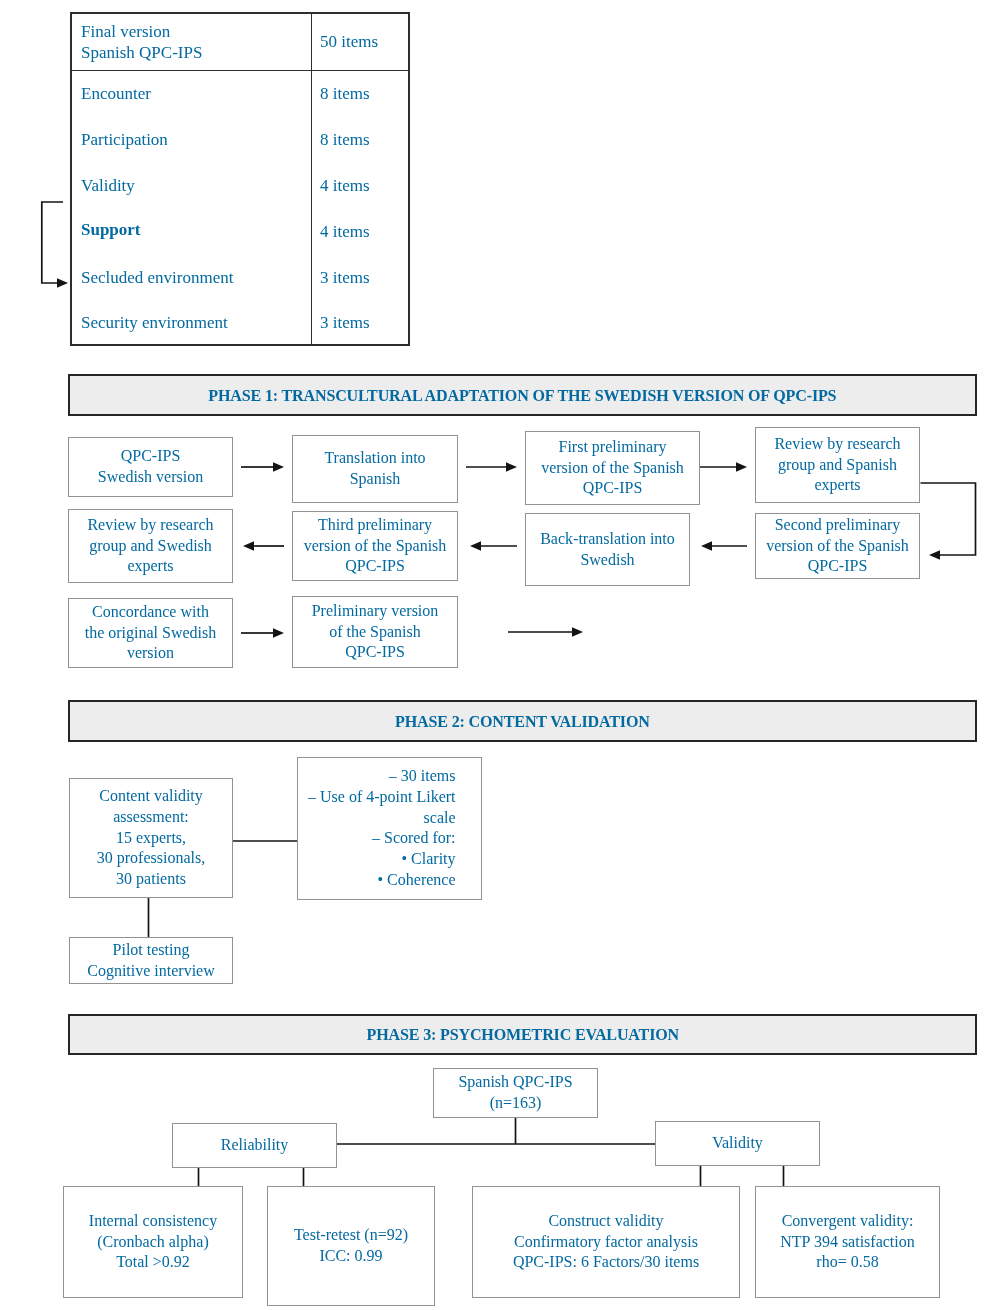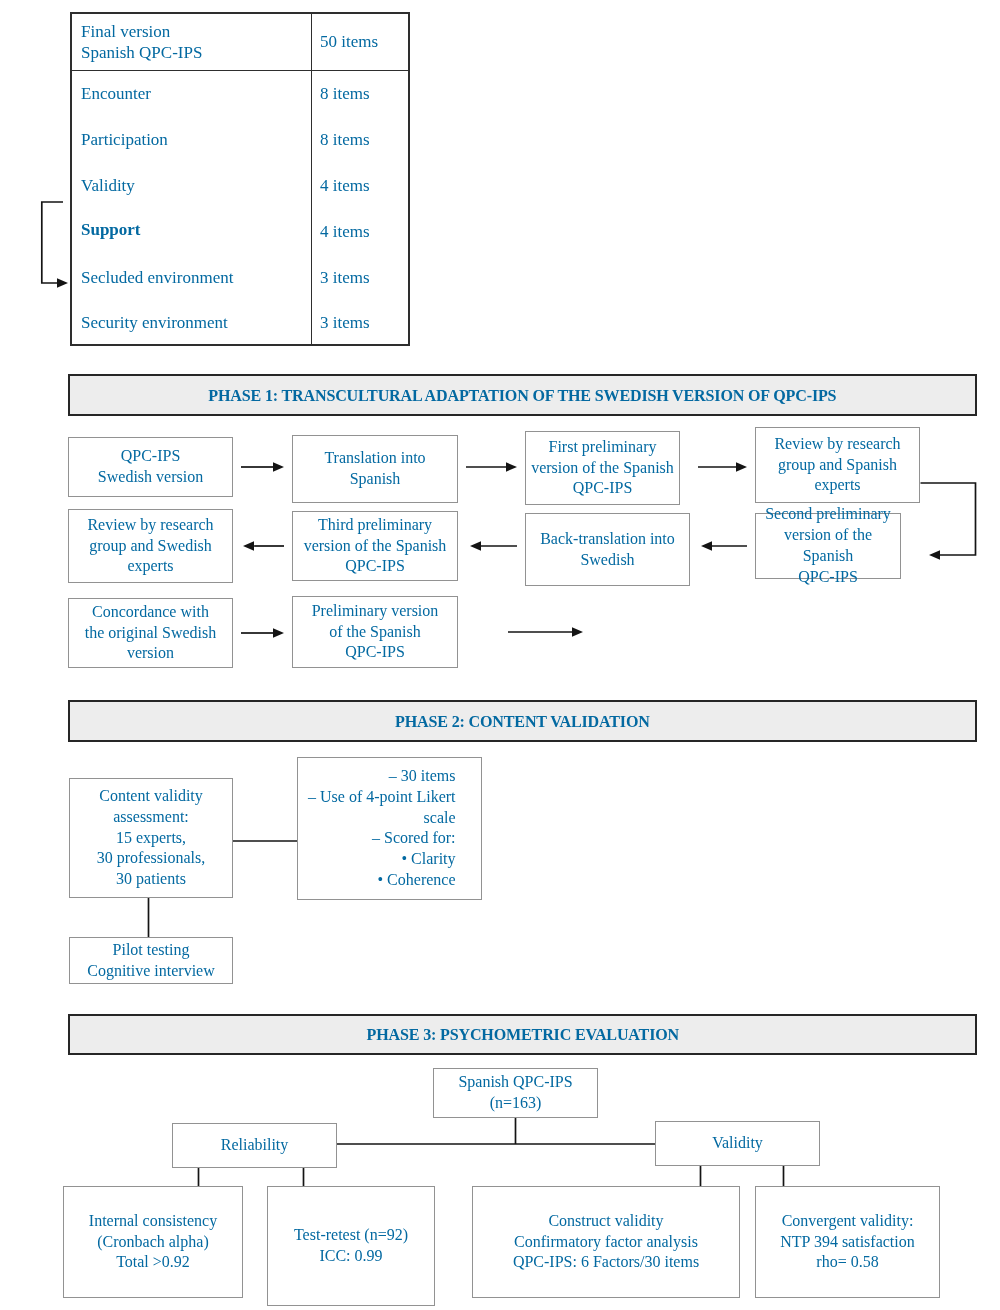--- a/index.html
+++ b/index.html
@@ -109,28 +109,28 @@
   </div>
 
   <div class="phase-bar" style="top:374px;">
     <span>PHASE 1: TRANSCULTURAL ADAPTATION OF THE SWEDISH VERSION OF QPC-IPS</span>
   </div>
 
   <div class="box" style="left:68px;top:437px;width:165px;height:60px;">QPC-IPS
 Swedish version</div>
   <div class="box" style="left:292px;top:435px;width:166px;height:68px;">Translation into
 Spanish</div>
-  <div class="box" style="left:525px;top:431px;width:155px;height:74px;">First preliminary
+  <div class="box" style="left:525px;top:431px;width:175px;height:74px;">First preliminary
 version of the Spanish
 QPC-IPS</div>
   <div class="box" style="left:755px;top:427px;width:165px;height:76px;">Review by research
 group and Spanish
 experts</div>
 
-  <div class="box" style="left:755px;top:513px;width:146px;height:66px;">Second preliminary
+  <div class="box" style="left:755px;top:513px;width:165px;height:66px;">Second preliminary
 version of the Spanish
 QPC-IPS</div>
   <div class="box" style="left:525px;top:513px;width:165px;height:73px;">Back-translation into
 Swedish</div>
   <div class="box" style="left:292px;top:511px;width:166px;height:70px;">Third preliminary
 version of the Spanish
 QPC-IPS</div>
   <div class="box" style="left:68px;top:509px;width:165px;height:74px;">Review by research
 group and Swedish
 experts</div>

